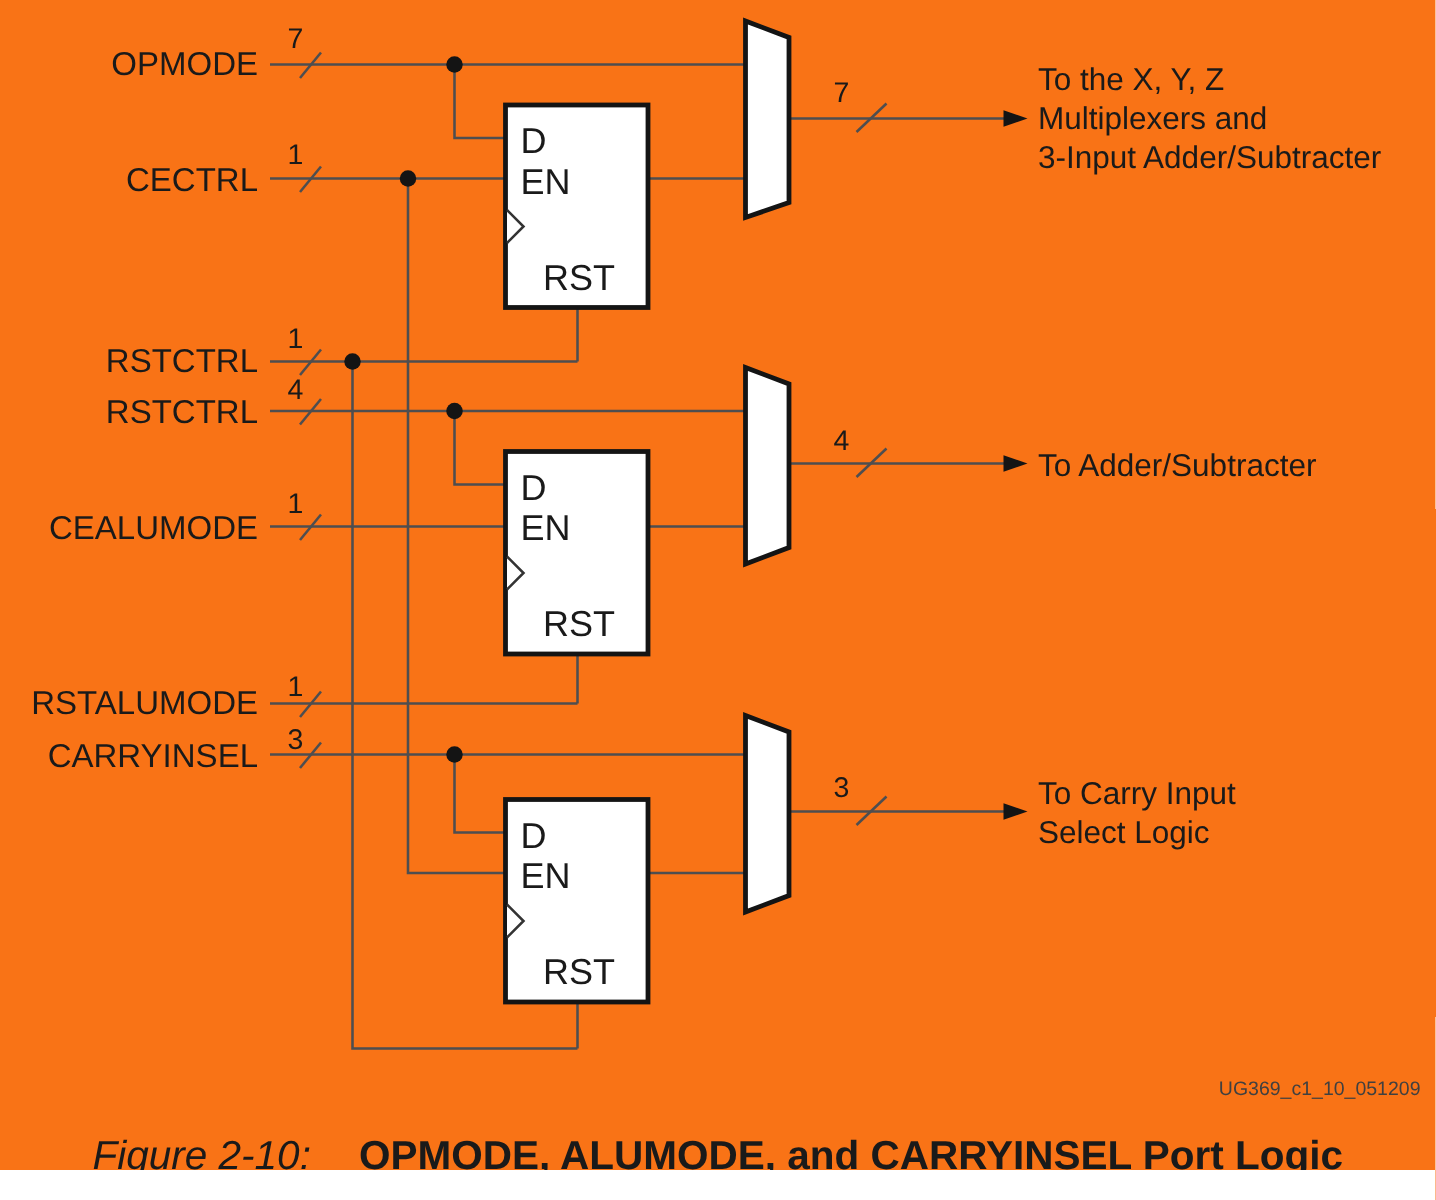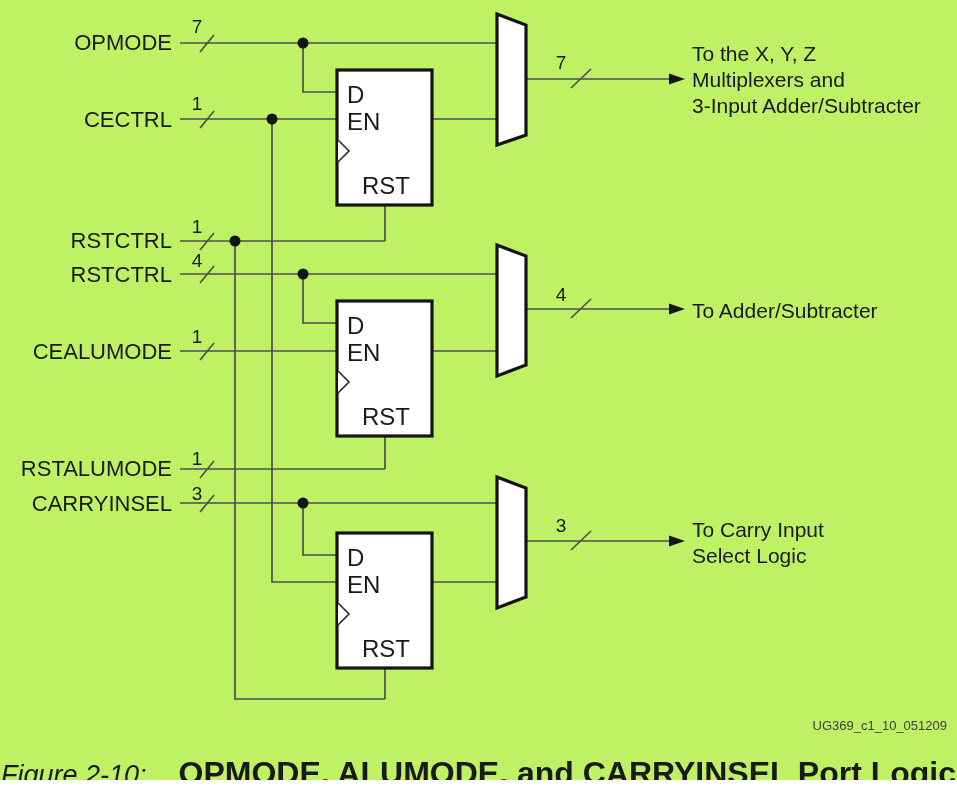--- a/index.html
+++ b/index.html
@@ -1,20 +1,20 @@
 <!DOCTYPE html>
 <html><head>
 <meta charset="utf-8">
 <style>
   html, body { margin: 0; padding: 0; background: #ffffff; }
   #canvas {
     position: relative;
     width: 957px;
     height: 780px;
-    background: #bef264;
+    background: #f97316;
     font-family: "Liberation Sans", sans-serif;
     color: #1a1a1a;
     overflow: hidden;
   }
   #wires-svg { position: absolute; left: 0; top: 0; }
   .sig-label {
     position: absolute;
     left: 0;
     width: 172px;
     text-align: right;
@@ -57,21 +57,21 @@
     left: 0;
     right: 0;
     top: 755px;
     display: flex;
     justify-content: center;
     align-items: baseline;
     gap: 32px;
     white-space: nowrap;
   }
   .caption .fig-label { font-size: 27px; font-style: italic; }
-  .caption .fig-title { font-size: 32px; font-weight: bold; }
+  .caption .fig-title { font-size: 27px; font-weight: bold; }
 </style>
 </head>
 <body>
 
 <div id="canvas">
 
   <svg id="wires-svg" width="957" height="800" viewBox="0 0 957 800">
     <g stroke="#4e4e50" stroke-width="1.7" fill="none">
 
       <path d="M180,43 H497"></path>

